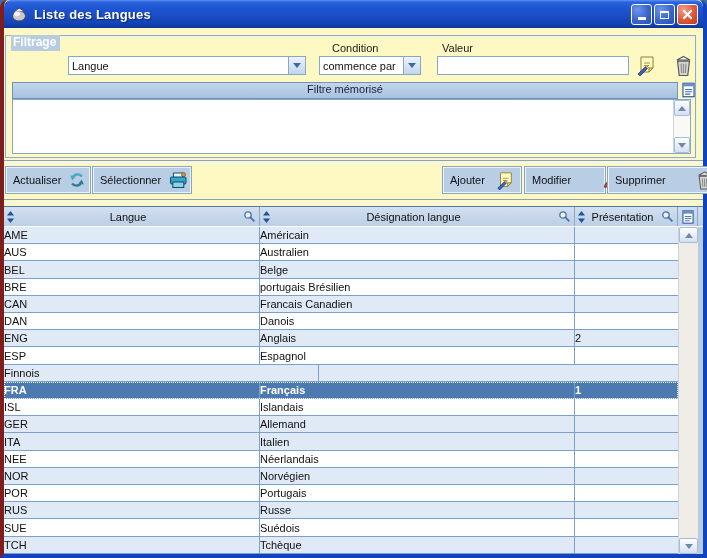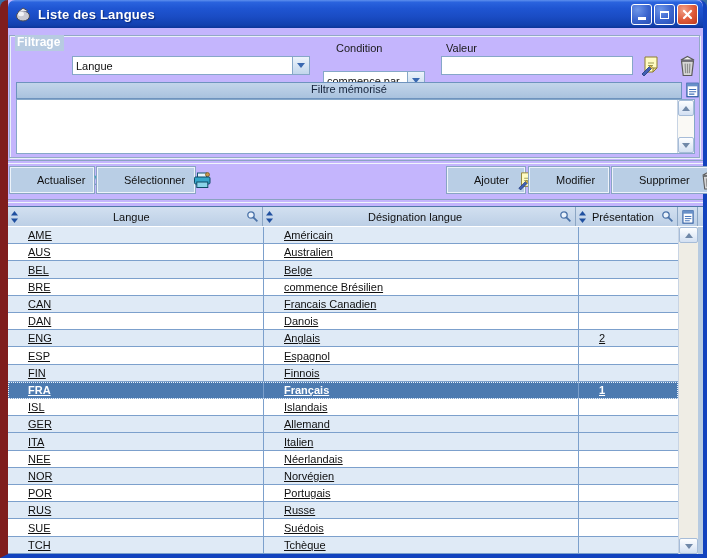--- a/index.html
+++ b/index.html
@@ -6,22 +6,22 @@
   body{
     width:707px;height:558px;position:relative;overflow:hidden;
     font-family:"Liberation Sans","DejaVu Sans",sans-serif;
     background:#3A6EA5;
   }
   .abs{position:absolute;}
 
   
   .window{
     position:absolute;inset:0;
-    background:#c4b5fd;
-    border-left:8px solid #7f1d1d;border-right:4px solid #1243BE;border-bottom:4px solid #1243BE;
+    background:#fef9c3;
+    border-left:4px solid #7f1d1d;border-right:4px solid #1243BE;border-bottom:4px solid #1243BE;
     border-radius:8px 8px 0 0;
     box-sizing:border-box;
   }
   .titlebar{
     position:absolute;top:0;left:0;right:0;height:28px;
     background:linear-gradient(180deg,#5E90EE 0%,#2A63DE 8%,#1F55D2 30%,#1A4CC4 60%,#1240AE 90%,#0C3498 100%);
     border-radius:7px 7px 0 0;
     display:flex;align-items:center;
   }
   .title-text{
@@ -100,21 +100,21 @@
 
   
   .groove{position:absolute;left:0;right:0;height:2px;border-top:1px solid #8AA2C2;border-bottom:1px solid #EFF5FB;}
   .tool-btn{
     position:absolute;top:139px;height:26px;
     background:#B9CEE5;border:1px solid #EDF3FA;box-sizing:border-box;
     box-shadow:0 0 0 1px #89A5C4;
     display:flex;align-items:center;justify-content:space-between;
     font-size:11px;color:#101010;padding:0 6px;cursor:pointer;
   }
-  .tool-btn .lbl{white-space:nowrap;margin-left:20px;}
+  .tool-btn .lbl{white-space:nowrap;}
   .tool-btn svg{flex:none;margin-left:8px;}
 
   
   .table-wrap{
     position:absolute;left:0;top:178px;right:0;bottom:0;
     display:flex;flex-direction:column;
   }
   .thead{
     display:flex;height:21px;flex:none;
     background:linear-gradient(180deg,#D2E0F0,#BCCFE6);
@@ -139,21 +139,21 @@
   .trow{
     flex:1;display:flex;background:#FFFFFF;
     border-bottom:1px solid #7CA0CC;box-sizing:border-box;
     font-size:11px;color:#101010;cursor:default;
   }
   .trow.alt{background:#DFEAF6;}
   .trow.selected{
     background:#4C7AB0;color:#FFFFFF;font-weight:bold;
     outline:1px dotted #EAF2FA;outline-offset:-1px;
   }
-  .cell{display:flex;align-items:center;padding-left:20px;box-sizing:border-box;border-right:1px solid #7CA0CC;white-space:nowrap;overflow:hidden;text-decoration:underline;}
+  .cell{display:flex;align-items:center;padding-left:0;box-sizing:border-box;border-right:1px solid #7CA0CC;white-space:nowrap;overflow:hidden;}
   .cell.code{width:256px;}
   .cell.desig{width:315px;}
   .cell.pres{flex:1;border-right:none;}
   .table-scroll{width:20px;}
   .tbody-filler{width:5px;background:#B7CBE1;}
 </style>
 </head>
 <body>
 
 <div class="window">
@@ -189,21 +189,21 @@
 
       <span class="fld-label" style="left:64px;top:6px;margin-top:20px;">Critère</span>
       <div class="combo" style="left:62px;top:20px;width:238px;">
         <span class="combo-text">Langue</span>
         <span class="combo-btn">
             <span class="combo-arrow"></span>
           </span>
       </div>
 
       <span class="fld-label" style="left:326px;top:6px;">Condition</span>
-      <div class="combo" style="left:313px;top:20px;width:102px;margin-top:15px;">
+      <div class="combo" style="left:313px;top:20px;width:102px;">
         <span class="combo-text">commence par</span>
         <span class="combo-btn">
             <span class="combo-arrow"></span>
           </span>
       </div>
 
       <span class="fld-label" style="left:436px;top:6px;text-align:right;">Valeur</span>
       <input class="text-input" style="left: 431px; top: 20px; width: 192px;" value="">
 
       <button class="icon-btn" style="left:630px;top:19px;">
@@ -369,21 +369,21 @@
     <div class="cell desig">Australien</div>
     <div class="cell pres"></div>
   </div>
             <div class="trow alt">
     <div class="cell code">BEL</div>
     <div class="cell desig">Belge</div>
     <div class="cell pres"></div>
   </div>
             <div class="trow">
     <div class="cell code">BRE</div>
-    <div class="cell desig">commence Brésilien</div>
+    <div class="cell desig">portugais Brésilien</div>
     <div class="cell pres"></div>
   </div>
             <div class="trow alt">
     <div class="cell code">CAN</div>
     <div class="cell desig">Francais Canadien</div>
     <div class="cell pres"></div>
   </div>
             <div class="trow">
     <div class="cell code">DAN</div>
     <div class="cell desig">Danois</div>
@@ -393,21 +393,20 @@
     <div class="cell code">ENG</div>
     <div class="cell desig">Anglais</div>
     <div class="cell pres">2</div>
   </div>
             <div class="trow">
     <div class="cell code">ESP</div>
     <div class="cell desig">Espagnol</div>
     <div class="cell pres"></div>
   </div>
             <div class="trow alt">
-    <div class="cell code">FIN</div>
     <div class="cell desig">Finnois</div>
     <div class="cell pres"></div>
   </div>
             <div class="trow selected">
     <div class="cell code">FRA</div>
     <div class="cell desig">Français</div>
     <div class="cell pres">1</div>
   </div>
             <div class="trow">
     <div class="cell code">ISL</div>

